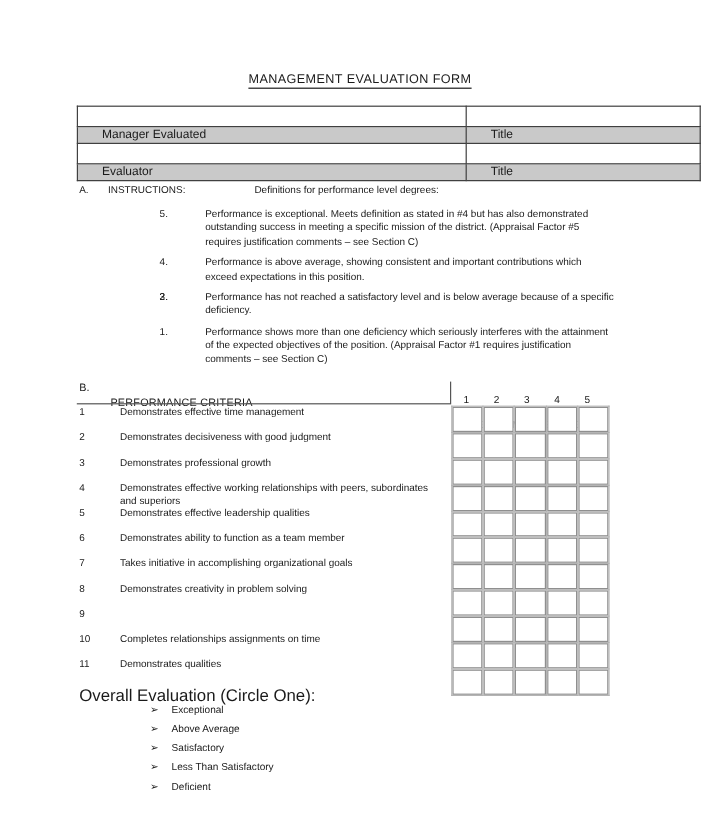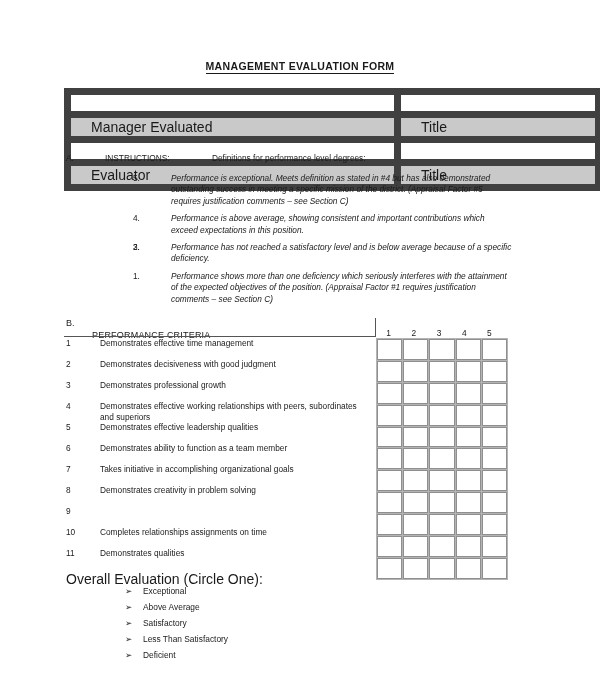--- a/index.html
+++ b/index.html
@@ -24,40 +24,40 @@
   }
 
   
   .doc-title {
     position: absolute;
     top: 60px;
     left: 0;
     width: 600px;
     text-align: center;
     font-size: 10.5px;
-    font-weight: bold;
+    font-weight: normal;
     letter-spacing: 0.35px;
   }
   .doc-title span {
     border-bottom: 1px solid #1a1a1a;
     padding-bottom: 1px;
   }
 
   
   .id-table {
     position: absolute;
     top: 88px;
     left: 64px;
     width: 437px;
     border-collapse: collapse;
     table-layout: fixed;
   }
   .id-table td {
-    border: 7px solid #404040;
-    font-size: 14px;
+    border: 1px solid #404040;
+    font-size: 10px;
     padding: 1px 20px;
     height: 11px;
     vertical-align: middle;
   }
   .id-table td.blank { height: 14px; }
   .id-table tr.label-row td {
     background: #c9c9c9;
     height: 11px;
   }
   .col-wide { width: 283px; }
@@ -75,21 +75,21 @@
     height: 14px;
     font-size: 8.3px;
   }
   .row-a-head .marker {
     position: absolute;
     left: 66px;
     top: 0;
   }
   .row-a-head .kicker {
     position: absolute;
-    left: 105px;
+    left: 90px;
     top: 0;
   }
   .row-a-head .desc {
     position: absolute;
     left: 212px;
     top: 0;
   }
   .def-item {
     position: relative;
     margin-top: 6px;
@@ -98,21 +98,20 @@
   }
   .def-item .num {
     position: absolute;
     left: 133px;
     top: 0;
   }
   .def-item .txt {
     display: block;
     margin-left: 171px;
     margin-right: 88px;
-    font-style: italic;
   }
 
   
   .section-b-head {
     position: absolute;
     top: 318px;
     left: 0;
     width: 600px;
     height: 20px;
     font-size: 9px;

